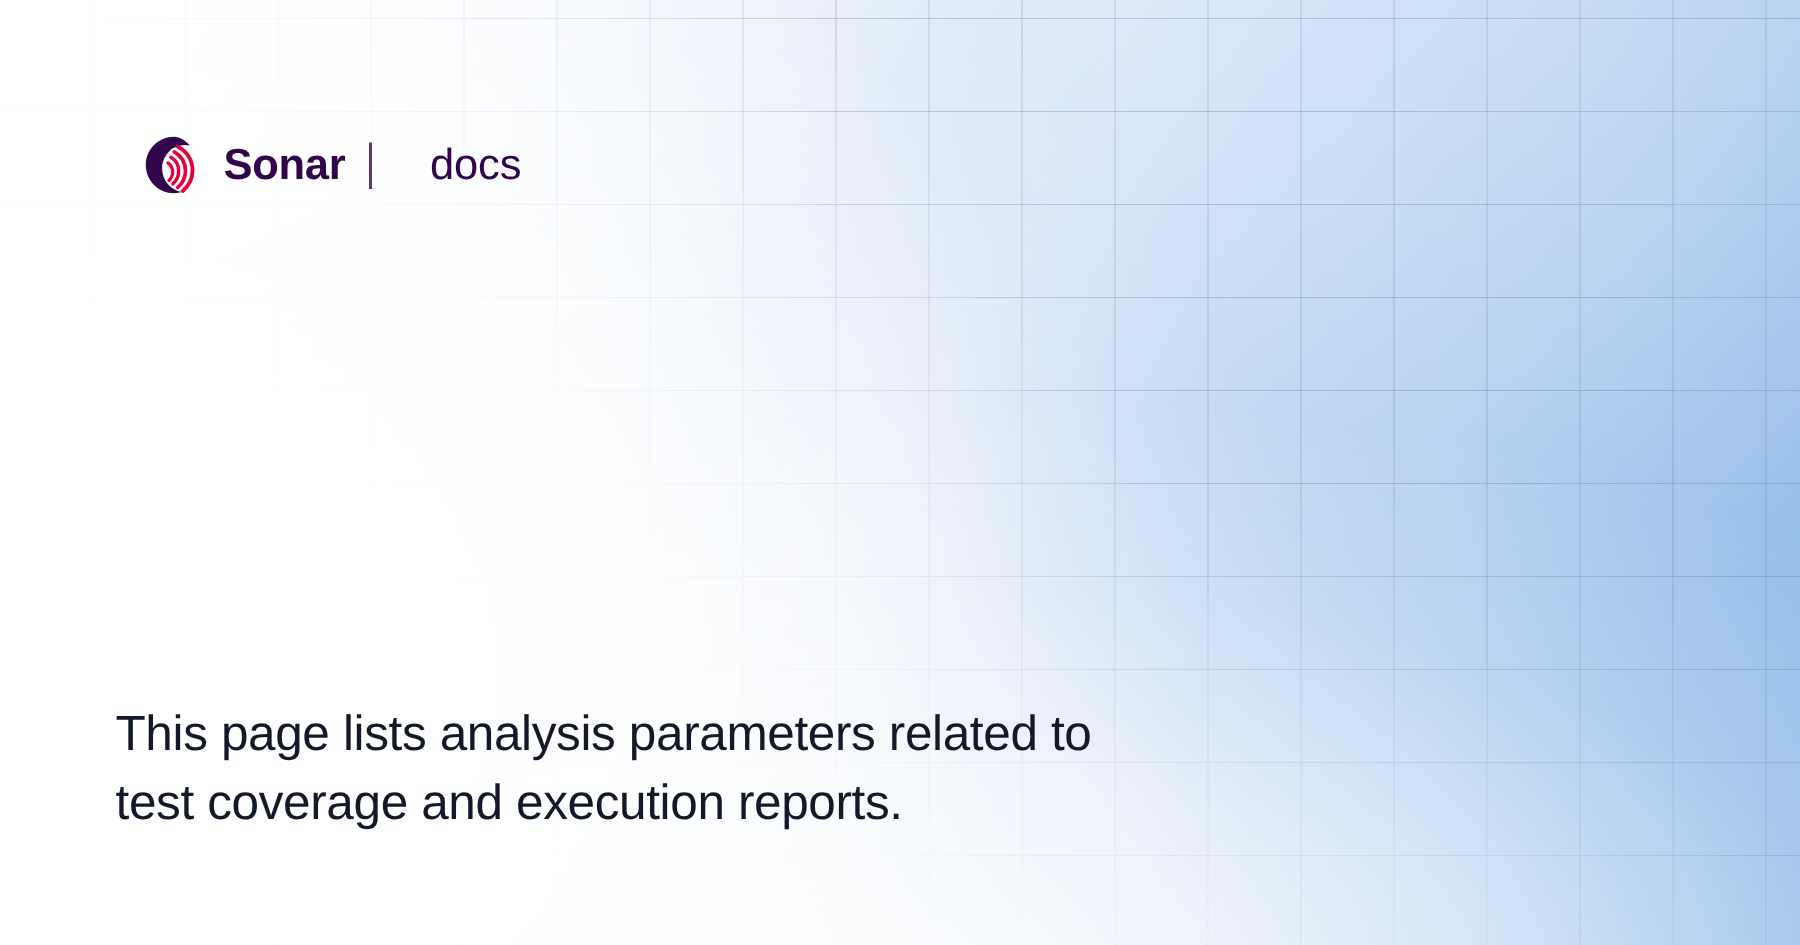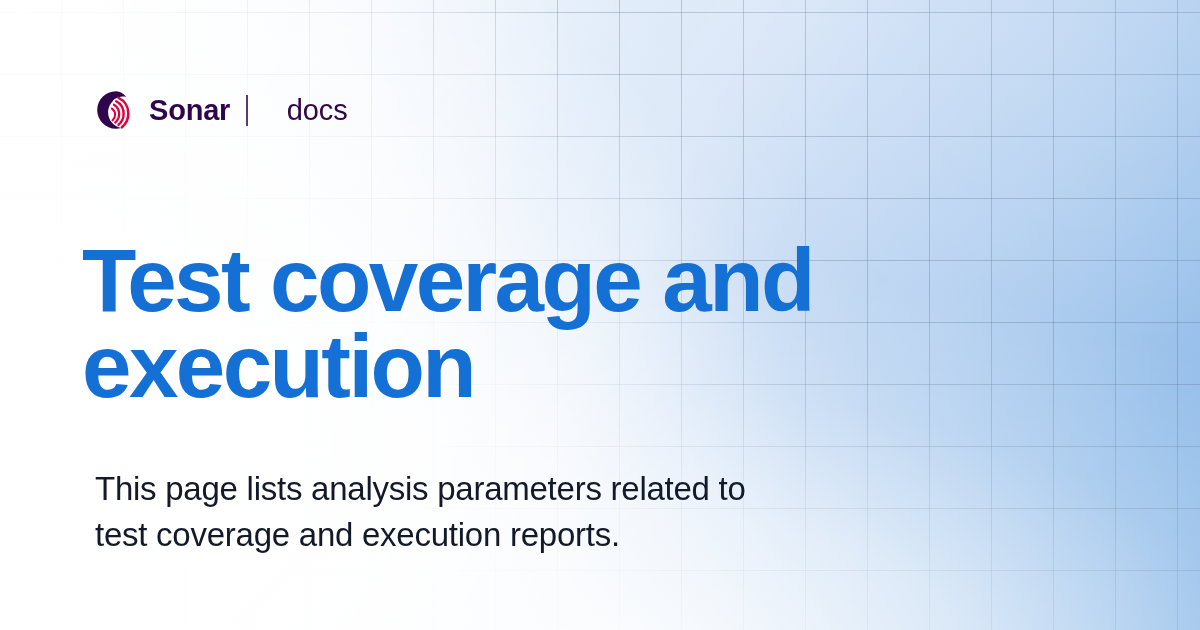--- a/index.html
+++ b/index.html
@@ -158,21 +158,21 @@
     font-weight:700;
     line-height:0.97;
     letter-spacing:-2.6px;
     color:#1570d5;
     white-space:pre-line;
   }
 
   
   .subtitle {
     position:absolute;
-    left:95px;
+    left:77px;
     top:466px;
     width:860px;
     font-size:33px;
     font-weight:400;
     line-height:1.40;
     letter-spacing:-0.25px;
     color:#131929;
     white-space:pre-line;
   }
 </style>
@@ -202,20 +202,18 @@
         <path fill="none" stroke="#e2003b" stroke-width="6.4" stroke-linecap="round" d="M56.5 19.5c14.6 7.0 24.4 22.4 24.4 39.4 0 13.6-6.3 26.0-16.2 34.3"></path>
         <path fill="none" stroke="#e2003b" stroke-width="6.0" stroke-linecap="round" d="M50.5 28.0c11.2 5.9 18.6 18.0 18.6 31.4 0 11.1-5.0 21.2-12.9 28.0"></path>
         <path fill="none" stroke="#e2003b" stroke-width="5.6" stroke-linecap="round" d="M44.8 37.0c8.0 4.7 13.1 13.6 13.1 23.2 0 8.4-3.8 16.1-9.8 21.3"></path>
         <path fill="none" stroke="#e2003b" stroke-width="5.2" stroke-linecap="round" d="M39.8 46.5c4.9 3.4 8.0 9.0 8.0 15.2 0 5.5-2.4 10.6-6.3 14.1"></path>
       </svg>
       <span class="brand-word">Sonar</span>
       <span class="brand-divider"></span>
       <span class="brand-sub">docs</span>
     </div>
 
-    <h1 class="headline">Test coverage and
-execution</h1>
 
     <p class="subtitle">This page lists analysis parameters related to
 test coverage and execution reports.</p>
 
   </div>
 </div>
 
 </body></html>

